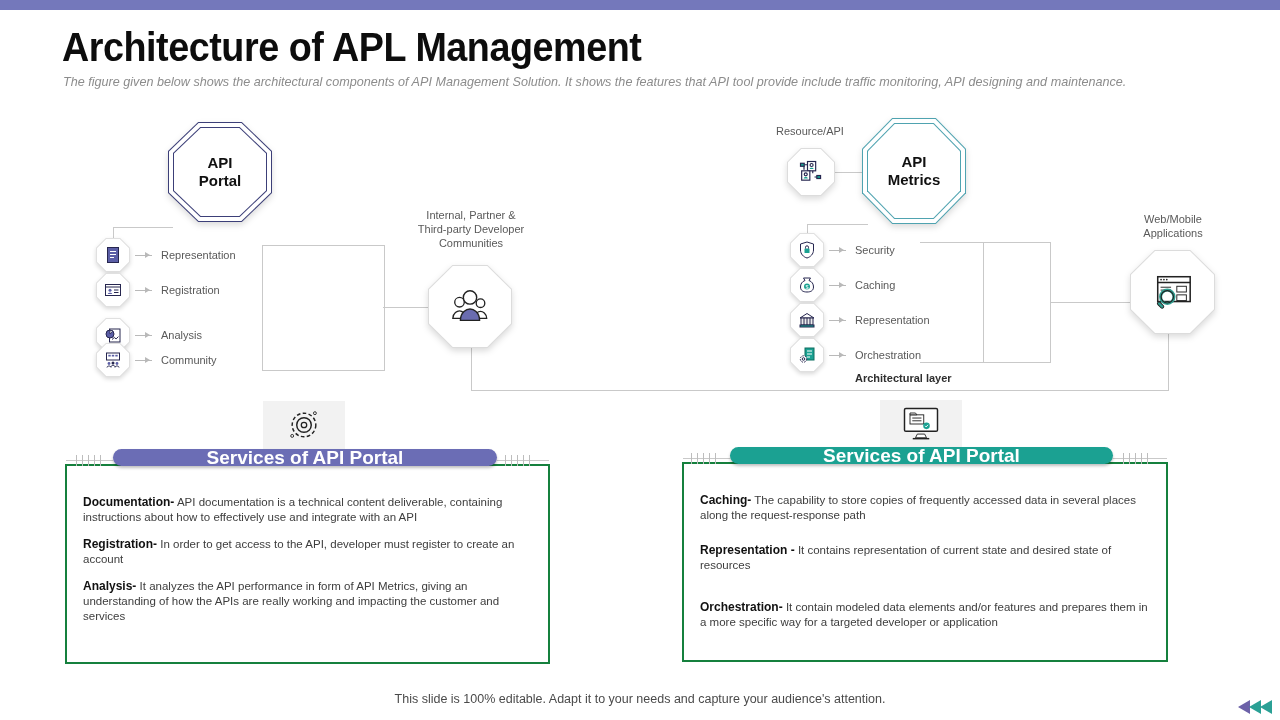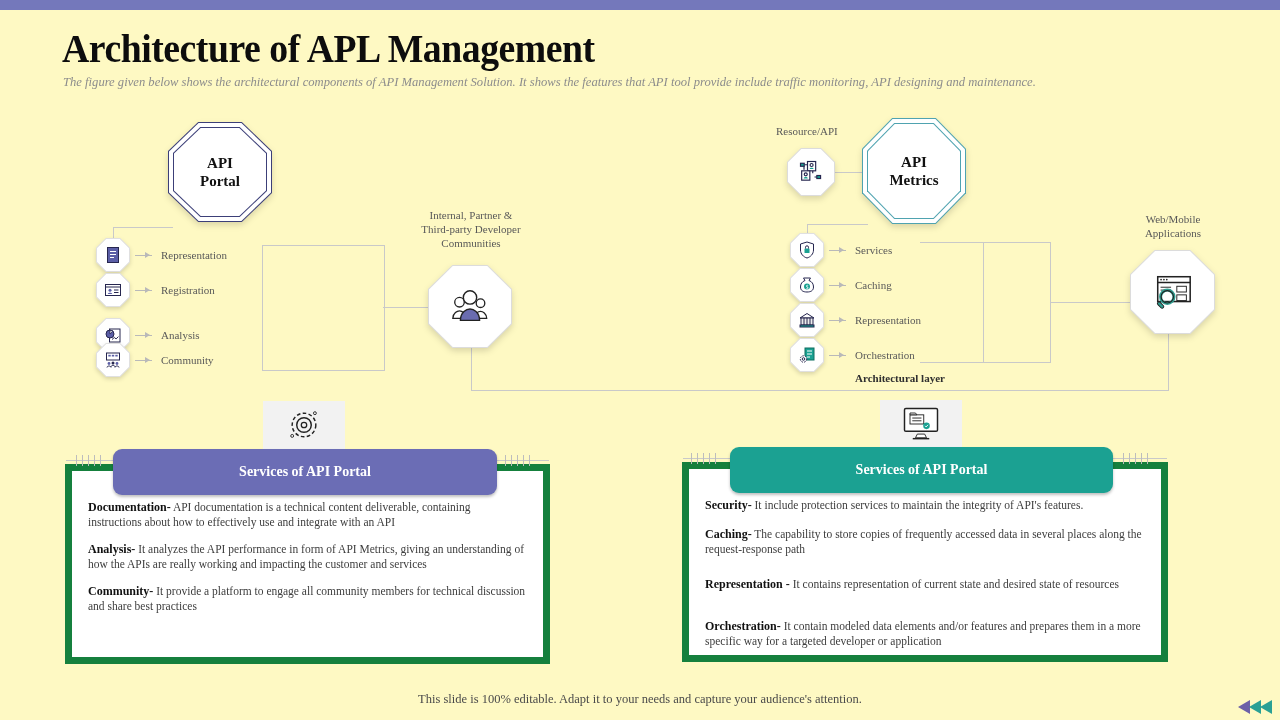--- a/index.html
+++ b/index.html
@@ -1,17 +1,17 @@
 <!DOCTYPE html>
 <html><head>
 <meta charset="utf-8">
 <style>
   html,body{margin:0;padding:0;background:#e8e8e8;}
-  .slide{position:relative;width:1280px;height:720px;background:#fef9c3;overflow:hidden;
-         font-family:Liberation Serif, serif;}
+  .slide{position:relative;width:1280px;height:720px;background:#ffffff;overflow:hidden;
+         font-family:Liberation Sans, sans-serif;}
   .topbar{position:absolute;left:0;top:0;width:1280px;height:10px;background:#7478bb;}
 
   .title{position:absolute;left:62px;top:24px;font-size:41px;font-weight:bold;color:#0d0d0d;
          letter-spacing:-0.5px;transform:scaleX(.92);transform-origin:left;white-space:nowrap;}
   .subtitle{position:absolute;left:63px;top:74px;font-size:13px;font-style:italic;color:#8c8c8c;
          transform:scaleX(.97);transform-origin:left;white-space:nowrap;}
 
   
   .ln{position:absolute;background:#c9c9c9;}
   .rect{position:absolute;border:1px solid #c9c9c9;}
@@ -28,28 +28,28 @@
   .item{position:absolute;height:34px;display:flex;align-items:center;}
   .item-label{font-size:11px;color:#595959;}
   .arrow{width:17px;height:1px;background:#b9b9b9;position:relative;margin:0 9px 0 5px;}
   .arrow:after{content:'';position:absolute;right:-1px;top:-3px;border:3.5px solid transparent;
                border-left:5px solid #b9b9b9;}
 
   .mlabel{position:absolute;font-size:11px;color:#595959;line-height:14px;white-space:pre-line;text-align:center;}
   .arch-label{position:absolute;left:855px;top:372px;font-size:11px;font-weight:bold;color:#2f2f2f;}
 
   
-  .svc-box{position:absolute;background:#fff;border:7px solid #15803d;box-sizing:border-box;
+  .svc-box{position:absolute;background:#fff;border:2px solid #15803d;box-sizing:border-box;
            padding:29px 16px 0 16px;z-index:3;}
   .svc-box p{margin:0 0 12px 0;font-size:11.5px;line-height:15px;color:#3d3d3d;}
   .svc-box b{color:#111;font-size:12px;}
   .icon-box{position:absolute;width:82px;height:48px;background:#f2f2f2;display:flex;
             align-items:center;justify-content:center;z-index:2;}
-  .hdr{position:absolute;height:46px;border-radius:9px;z-index:4;display:flex;align-items:center;
-       justify-content:center;color:#fff;font-size:14px;font-weight:bold;
+  .hdr{position:absolute;height:17px;border-radius:9px;z-index:4;display:flex;align-items:center;
+       justify-content:center;color:#fff;font-size:19px;font-weight:bold;
        box-shadow:0 2px 3px rgba(0,0,0,.25);}
   .comb{position:absolute;height:11px;width:30px;z-index:4;
         background:repeating-linear-gradient(90deg,#bdbdbd 0 1px,transparent 1px 6px);}
   .comb-line{position:absolute;height:1px;background:#c9c9c9;z-index:4;}
 
   .footer{position:absolute;left:0;top:692px;width:1280px;text-align:center;font-size:12.5px;color:#4a4a4a;}
   .tri{position:absolute;width:0;height:0;border-style:solid;border-width:7px 12px 7px 0;
        border-color:transparent;top:700px;}
   svg{display:block;}
 </style>
@@ -264,21 +264,21 @@
             <svg width="20" height="20" viewBox="0 0 20 20">
               <path d="M10 2l6.5 2v6c0 4-3 7-6.5 8-3.5-1-6.5-4-6.5-8V4z" fill="#fff" stroke="#26264f"></path>
               <rect x="7.5" y="8.5" width="5" height="4.5" rx="0.5" fill="#1ba192"></rect>
               <path d="M8.5 8.5V7.3a1.5 1.5 0 013 0v1.2" fill="none" stroke="#26264f"></path>
             </svg>
           </div>
       </div>
     </div>
     <div style="width:34px"></div>
       <div class="arrow"></div>
-    <span class="item-label">Services</span>
+    <span class="item-label">Security</span>
   </div>
 
   <div class="item" style="left:790px;top:268px">
     <div class="small-oct" style="left:0;top:0">
       <div class="oct" style="left:0;top:0;width:34px;height:34px;filter:none">
         <div class="l" style="inset:0;background:#e0e0e0"></div>
           <div class="l" style="inset:1px;background:#fff"></div>
         <div class="c">
             <svg width="20" height="20" viewBox="0 0 20 20">
               <path d="M8 5.5L6.5 3h7L12 5.5c3 1 4.5 3.5 4.5 6.5 0 3.5-2.5 5-6.5 5s-6.5-1.5-6.5-5c0-3 1.5-5.5 4.5-6.5z" fill="#fff" stroke="#26264f"></path>
@@ -348,22 +348,22 @@
       <circle cx="9" cy="34" r="1.6" fill="none" stroke="#222"></circle>
     </svg>
   </div>
   <div class="comb-line" style="left:66px;top:460px;width:47px"></div>
   <div class="comb" style="left:76px;top:455px"></div>
   <div class="comb-line" style="left:497px;top:460px;width:52px"></div>
   <div class="comb" style="left:505px;top:455px"></div>
   <div class="hdr" style="left:113px;top:449px;width:384px;background:#6b6db5">Services of API Portal</div>
   <div class="svc-box" style="left:65px;top:464px;width:485px;height:200px">
     <p><b>Documentation-</b><span> API documentation is a technical content deliverable, containing instructions about how to effectively use and integrate with an API</span></p>
+    <p><b>Registration-</b><span> In order to get access to the API, developer must register to create an account</span></p>
     <p><b>Analysis-</b><span> It analyzes the API performance in form of API Metrics, giving an understanding of how the APIs are really working and impacting the customer and services</span></p>
-    <p><b>Community-</b><span> It provide a platform to engage all community members for technical discussion and share best practices</span></p>
   </div>
 
   <div class="icon-box" style="left:880px;top:400px">
     <svg width="44" height="38" viewBox="0 0 48 40">
       <rect x="6" y="3" width="36" height="25" rx="1.5" fill="#fff" stroke="#222" stroke-width="1.6"></rect>
       <path d="M20 31h8l2 4H18z" fill="#fff" stroke="#222"></path>
       <line x1="15" y1="36" x2="33" y2="36" stroke="#222" stroke-width="1.6"></line>
       <rect x="12" y="10" width="15" height="10" fill="#fff" stroke="#222"></rect>
       <path d="M12 10V8h6l1.5 2z" fill="#fff" stroke="#222"></path>
       <line x1="14.5" y1="13.5" x2="24.5" y2="13.5" stroke="#222"></line>
@@ -371,21 +371,20 @@
       <circle cx="30" cy="22" r="3.6" fill="#1ba192"></circle>
       <path d="M28.4 22l1.2 1.2 2.1-2.3" stroke="#fff" fill="none"></path>
     </svg>
   </div>
   <div class="comb-line" style="left:683px;top:458px;width:47px"></div>
   <div class="comb" style="left:691px;top:453px"></div>
   <div class="comb-line" style="left:1113px;top:458px;width:54px"></div>
   <div class="comb" style="left:1123px;top:453px"></div>
   <div class="hdr" style="left:730px;top:447px;width:383px;background:#1ba192">Services of API Portal</div>
   <div class="svc-box" style="left:682px;top:462px;width:486px;height:200px">
-    <p style="margin-bottom:14px"><b>Security-</b><span> It include protection services to maintain the integrity of API's features.</span></p>
     <p style="margin-bottom:20px"><b>Caching-</b><span> The capability to store copies of frequently accessed data in several places along the request-response path</span></p>
     <p style="margin-bottom:27px"><b>Representation -</b><span> It contains representation of current state and desired state of resources</span></p>
     <p><b>Orchestration-</b><span> It contain modeled data elements and/or features and prepares them in a more specific way for a targeted developer or application</span></p>
   </div>
 
   <div class="footer">This slide is 100% editable. Adapt it to your needs and capture your audience's attention.</div>
 
   <div class="tri" style="left:1238px;border-right-color:#6c61a8"></div>
   <div class="tri" style="left:1249px;border-right-color:#2aa095"></div>
   <div class="tri" style="left:1260px;border-right-color:#2aa095"></div>

